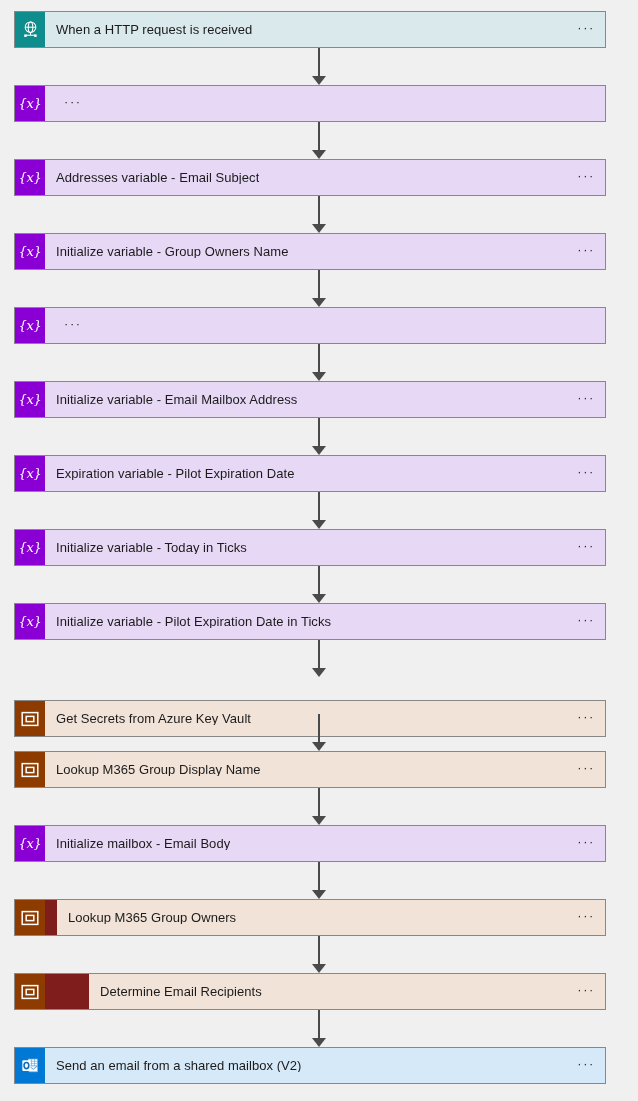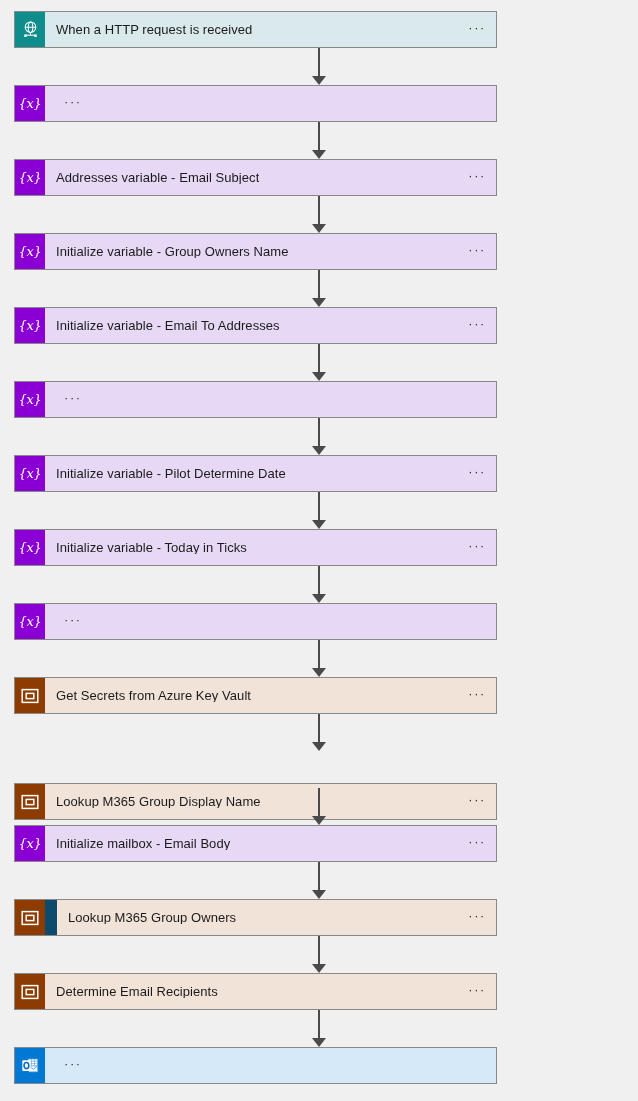--- a/index.html
+++ b/index.html
@@ -18,27 +18,27 @@
   #flow-canvas {
     position: relative;
     width: 638px;
     height: 1101px;
   }
 
   
   .flow-node {
     position: absolute;
     left: 14px;
-    width: 483px;          
+    width: 592px;          
     height: 37px;
     box-sizing: border-box;
     border: 1px solid #8a8886;
     display: flex;
     align-items: stretch;
-    background: #0c4a6e;
+    background: #7f1d1d;
   }
 
   .node-icon-block {
     width: 30px;
     min-width: 30px;
     display: flex;
     align-items: center;
     justify-content: center;
   }
 
@@ -169,42 +169,42 @@
         <span class="node-menu">···</span>
       </div>
     </div>
     <div class="connector" style="top: 270px; height: 29px;"></div>
     <div class="arrowhead" style="top: 298px;"></div>
     <div class="flow-node t-variable" style="top: 307px;">
       <div class="node-icon-block">
         <span class="glyph-var" style="display: flex; align-items: center; justify-content: center;">{x}</span>
       </div>
       <div class="node-body">
-        <span class="node-title">Initialize variable - Email To Addresses</span>
         <span class="node-menu">···</span>
       </div>
     </div>
     <div class="connector" style="top: 344px; height: 29px;"></div>
     <div class="arrowhead" style="top: 372px;"></div>
     <div class="flow-node t-variable" style="top: 381px;">
       <div class="node-icon-block">
         <span class="glyph-var" style="display: flex; align-items: center; justify-content: center;">{x}</span>
       </div>
       <div class="node-body">
+        <span class="node-title">Initialize variable - Email Mailbox Address</span>
         <span class="node-menu">···</span>
       </div>
     </div>
     <div class="connector" style="top: 418px; height: 29px;"></div>
     <div class="arrowhead" style="top: 446px;"></div>
     <div class="flow-node t-variable" style="top: 455px;">
       <div class="node-icon-block">
         <span class="glyph-var" style="display: flex; align-items: center; justify-content: center;">{x}</span>
       </div>
       <div class="node-body">
-        <span class="node-title">Initialize variable - Pilot Determine Date</span>
+        <span class="node-title">Expiration variable - Pilot Expiration Date</span>
         <span class="node-menu">···</span>
       </div>
     </div>
     <div class="connector" style="top: 492px; height: 29px;"></div>
     <div class="arrowhead" style="top: 520px;"></div>
     <div class="flow-node t-variable" style="top: 529px;">
       <div class="node-icon-block">
         <span class="glyph-var" style="display: flex; align-items: center; justify-content: center;">{x}</span>
       </div>
       <div class="node-body">
@@ -212,42 +212,43 @@
         <span class="node-menu">···</span>
       </div>
     </div>
     <div class="connector" style="top: 566px; height: 29px;"></div>
     <div class="arrowhead" style="top: 594px;"></div>
     <div class="flow-node t-variable" style="top: 603px;">
       <div class="node-icon-block">
         <span class="glyph-var" style="display: flex; align-items: center; justify-content: center;">{x}</span>
       </div>
       <div class="node-body">
+        <span class="node-title">Initialize variable - Pilot Expiration Date in Ticks</span>
         <span class="node-menu">···</span>
       </div>
     </div>
     <div class="connector" style="top: 640px; height: 29px;"></div>
     <div class="arrowhead" style="top: 668px;"></div>
-    <div class="flow-node t-compose" style="top: 677px;">
+    <div class="flow-node t-compose" style="top: 700px;">
       <div class="node-icon-block">
         <span style="display: flex; align-items: center; justify-content: center;">
           <svg class="glyph-svg" width="18" height="18" viewBox="0 0 18 18">
             <rect x="1.2" y="2.6" width="15.6" height="12.8" fill="none" stroke="#ffffff" stroke-width="1.5"></rect>
             <rect x="5.2" y="6.4" width="7.6" height="5.2" fill="none" stroke="#ffffff" stroke-width="1.5"></rect>
           </svg>
         </span>
       </div>
       <div class="node-body">
         <span class="node-title">Get Secrets from Azure Key Vault</span>
         <span class="node-menu">···</span>
       </div>
     </div>
     <div class="connector" style="top: 714px; height: 29px;"></div>
     <div class="arrowhead" style="top: 742px;"></div>
-    <div class="flow-node t-compose" style="top: 751px; margin-top: 32px;">
+    <div class="flow-node t-compose" style="top: 751px;">
       <div class="node-icon-block">
         <span style="display: flex; align-items: center; justify-content: center;">
           <svg class="glyph-svg" width="18" height="18" viewBox="0 0 18 18">
             <rect x="1.2" y="2.6" width="15.6" height="12.8" fill="none" stroke="#ffffff" stroke-width="1.5"></rect>
             <rect x="5.2" y="6.4" width="7.6" height="5.2" fill="none" stroke="#ffffff" stroke-width="1.5"></rect>
           </svg>
         </span>
       </div>
       <div class="node-body">
         <span class="node-title">Lookup M365 Group Display Name</span>
@@ -276,21 +277,21 @@
           </svg>
         </span>
       </div>
       <div class="node-body">
         <span class="node-title">Lookup M365 Group Owners</span>
         <span class="node-menu">···</span>
       </div>
     </div>
     <div class="connector" style="top: 936px; height: 29px;"></div>
     <div class="arrowhead" style="top: 964px;"></div>
-    <div class="flow-node t-compose" style="top: 973px;">
+    <div class="flow-node t-compose" style="top: 973px; gap: 44px;">
       <div class="node-icon-block">
         <span style="display: flex; align-items: center; justify-content: center;">
           <svg class="glyph-svg" width="18" height="18" viewBox="0 0 18 18">
             <rect x="1.2" y="2.6" width="15.6" height="12.8" fill="none" stroke="#ffffff" stroke-width="1.5"></rect>
             <rect x="5.2" y="6.4" width="7.6" height="5.2" fill="none" stroke="#ffffff" stroke-width="1.5"></rect>
           </svg>
         </span>
       </div>
       <div class="node-body">
         <span class="node-title">Determine Email Recipients</span>
@@ -310,16 +311,17 @@
             <line x1="7.6" y1="5.6" x2="17.2" y2="5.6" stroke="#6aa6dd" stroke-width="0.7"></line>
             <line x1="7.6" y1="8.0" x2="17.2" y2="8.0" stroke="#6aa6dd" stroke-width="0.7"></line>
             <path d="M8.4 10.6 L17.4 10.6 L17.4 16.6 L8.4 16.6 Z" fill="#ffffff" stroke="#7fb4e3" stroke-width="0.7"></path>
             <path d="M8.4 10.6 L12.9 13.9 L17.4 10.6" fill="none" stroke="#3f8fd6" stroke-width="0.9"></path>
             <rect x="1.4" y="4.4" width="8.6" height="11.4" rx="1" fill="#ffffff"></rect>
             <ellipse cx="5.7" cy="10.1" rx="2.5" ry="3.2" fill="none" stroke="#0f6cbd" stroke-width="1.7"></ellipse>
           </svg>
         </span>
       </div>
       <div class="node-body">
+        <span class="node-title">Send an email from a shared mailbox (V2)</span>
         <span class="node-menu">···</span>
       </div>
     </div>
   </div>
 
 </body></html>

